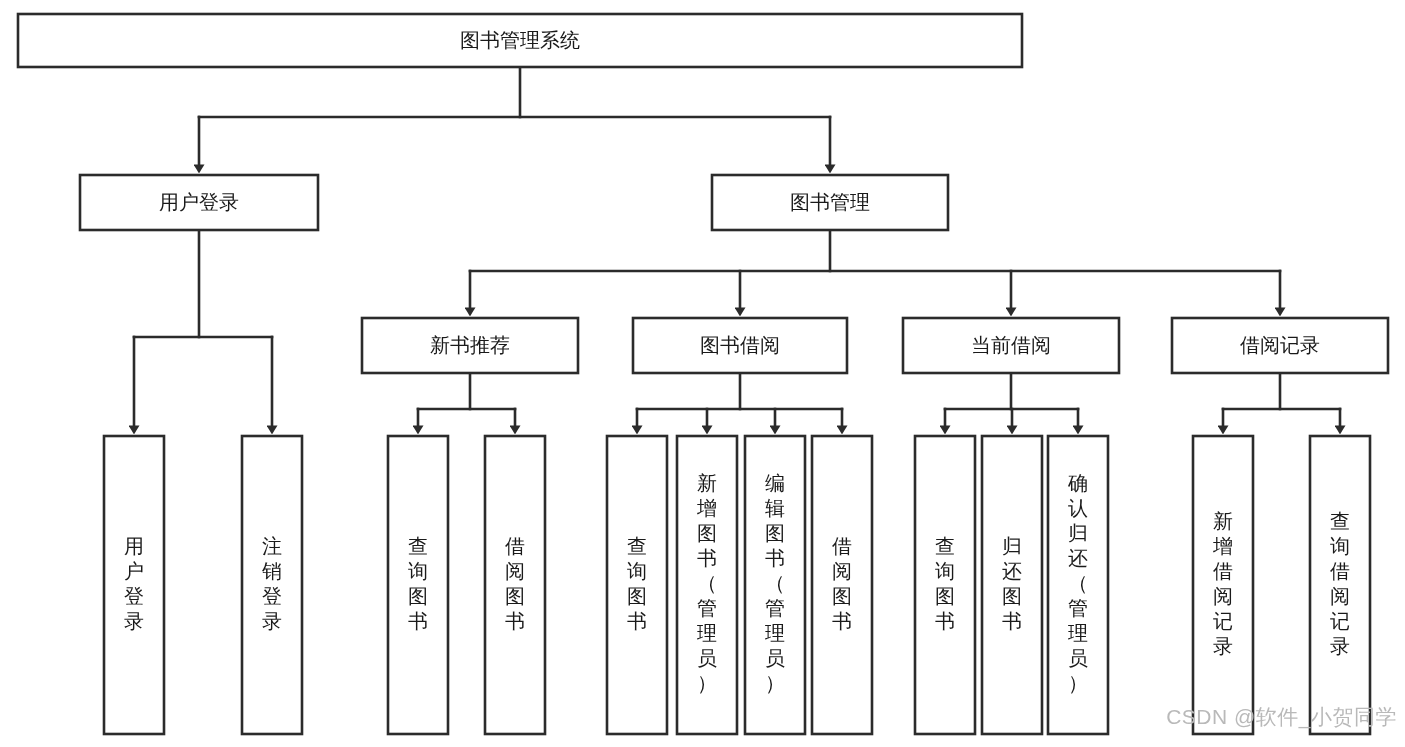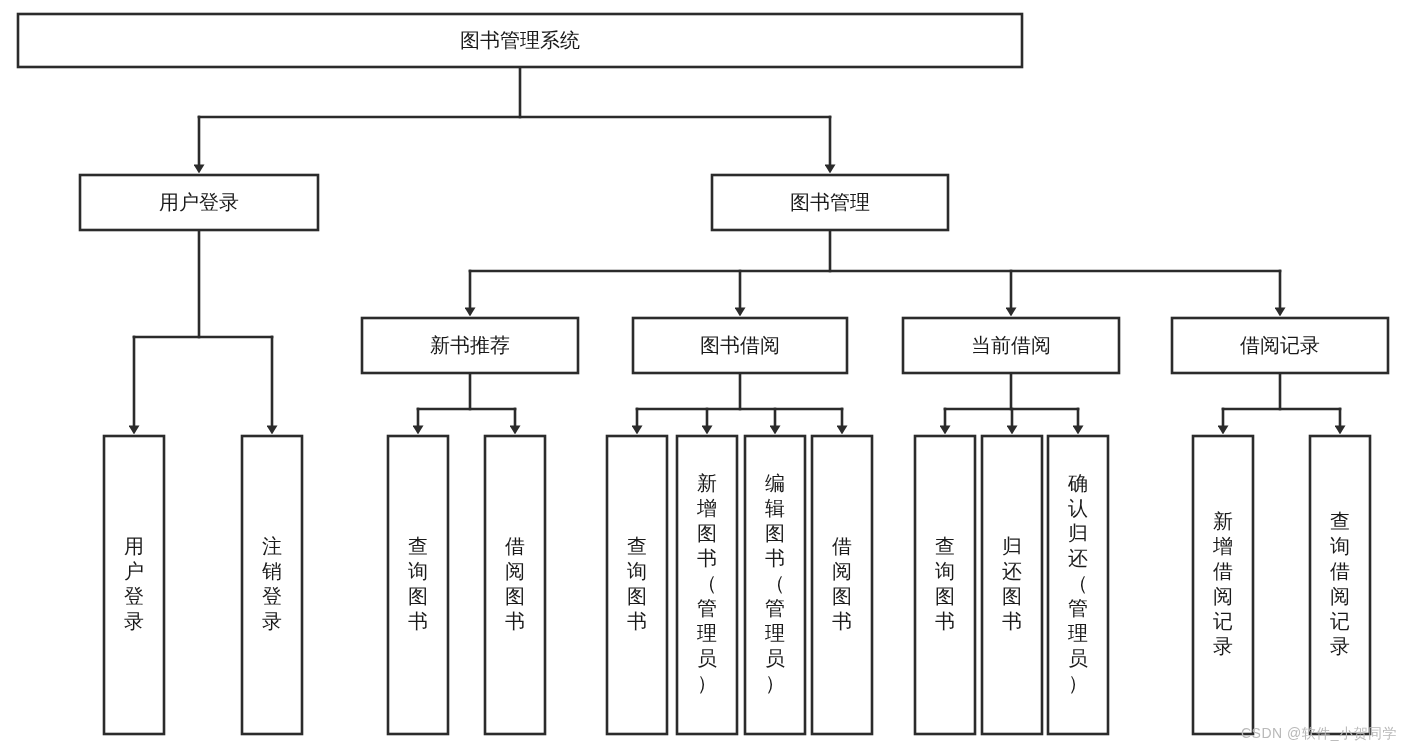--- a/index.html
+++ b/index.html
@@ -52,23 +52,23 @@
     font-family: "Liberation Sans", "DejaVu Sans", sans-serif;
     font-size: 20px;
     fill: #1a1a1a;
     text-anchor: middle;
     dominant-baseline: middle;
     white-space: pre;
   }
   .watermark-text {
     position: absolute;
     right: 8px;
-    bottom: 4px;
-    font-family: "Liberation Sans", "DejaVu Sans", sans-serif;
-    font-size: 14px;
+    bottom: 16px;
+    font-family: "Liberation Sans", "DejaVu Sans", sans-serif;
+    font-size: 21px;
     color: #b9b9b9;
     letter-spacing: 0.5px;
     user-select: none;
     pointer-events: none;
     white-space: nowrap;
   }
 </style>
 </head>
 <body>
 

